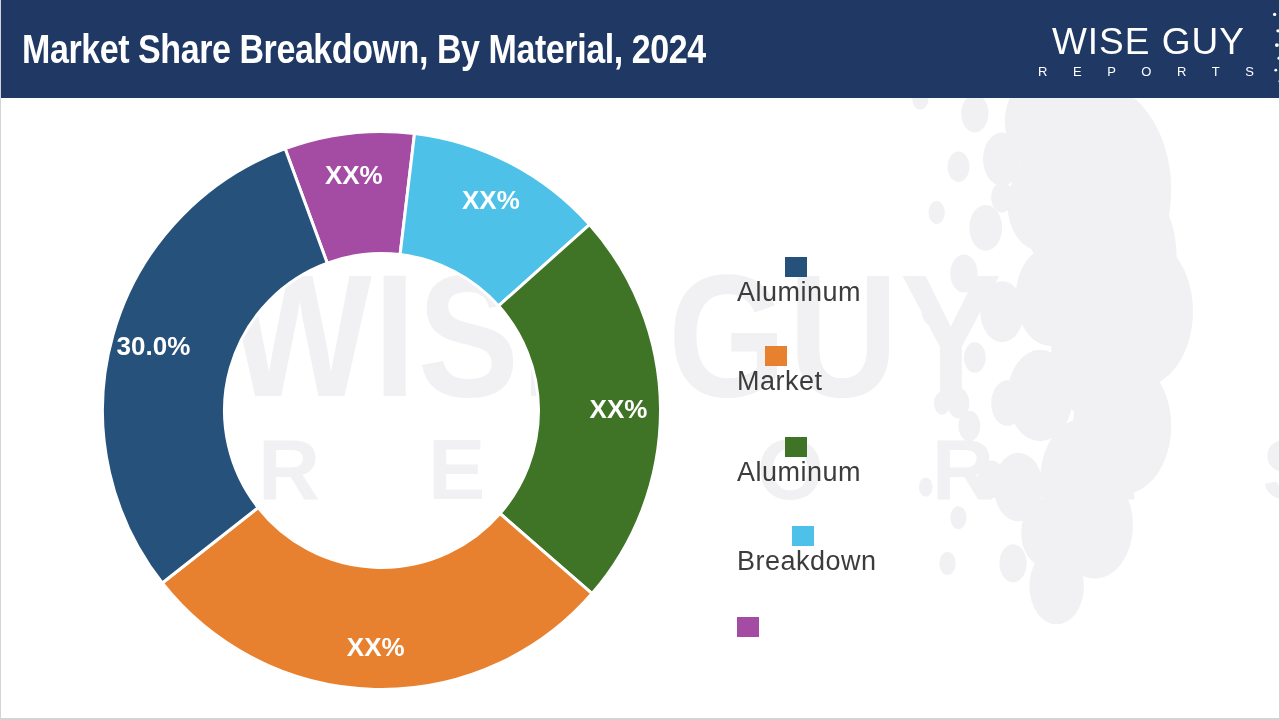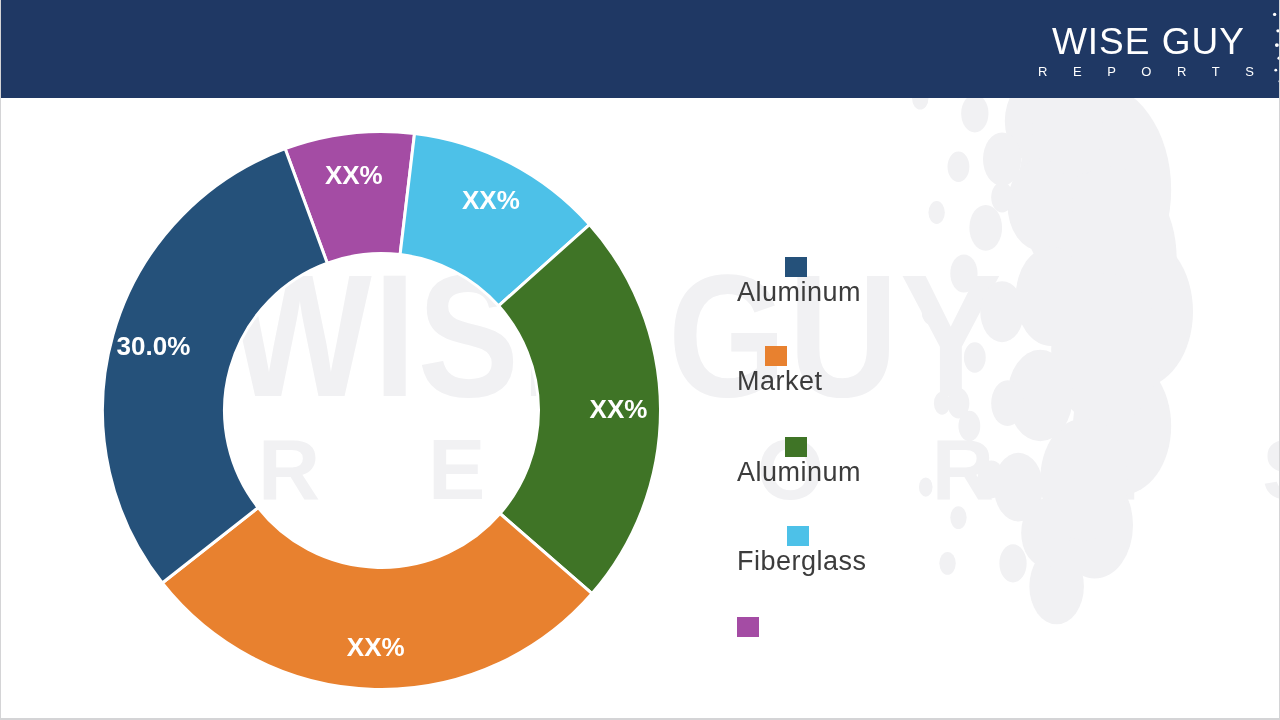--- a/index.html
+++ b/index.html
@@ -83,20 +83,23 @@
         <circle cx="12" cy="112" r="2.5" fill="#f1f1f3"></circle>
         <circle cx="10" cy="10" r="3" fill="#f1f1f3"></circle>
         <circle cx="24" cy="6" r="4" fill="#f1f1f3"></circle>
         <circle cx="40" cy="36" r="4" fill="#f1f1f3"></circle>
         <circle cx="24" cy="90" r="4" fill="#f1f1f3"></circle>
         <circle cx="20" cy="132" r="3" fill="#f1f1f3"></circle>
       </svg>
   </div>
 
   <div class="header">
+    <div class="title-wrap">
+      <div class="title">Market Share Breakdown, By Material, 2024</div>
+    </div>
     <div class="logo">
       <div class="logo-text">
         <div class="logo-line1">WISE GUY</div>
         <div class="logo-line2">R E P O R T S</div>
       </div>
       <svg class="logo-face" viewBox="0 0 110 150" preserveAspectRatio="none">
           <circle cx="74" cy="34" r="28" fill="#ffffff"></circle>
           <circle cx="90" cy="66" r="20" fill="#ffffff"></circle>
           <circle cx="84" cy="96" r="18" fill="#ffffff"></circle>
           <circle cx="80" cy="52" r="24" fill="#ffffff"></circle>
@@ -159,21 +162,21 @@
       <div class="legend-item" style="top: 346px;">
         <span class="legend-swatch" style="background: rgb(232, 129, 47);"></span>
         <span class="legend-label">Market</span>
       </div>
       <div class="legend-item" style="top: 437px;">
         <span class="legend-swatch" style="background: rgb(63, 116, 38);"></span>
         <span class="legend-label">Aluminum</span>
       </div>
       <div class="legend-item" style="top: 526px;">
         <span class="legend-swatch" style="background: rgb(77, 193, 232);"></span>
-        <span class="legend-label">Fiberglass</span>
+        <span class="legend-label">Breakdown</span>
       </div>
       <div class="legend-item" style="top: 617px;">
         <span class="legend-swatch" style="background: rgb(164, 76, 164);"></span>
       </div>
     </div>
 
   <div class="edge"></div>
 </div>
 
 </body></html>

